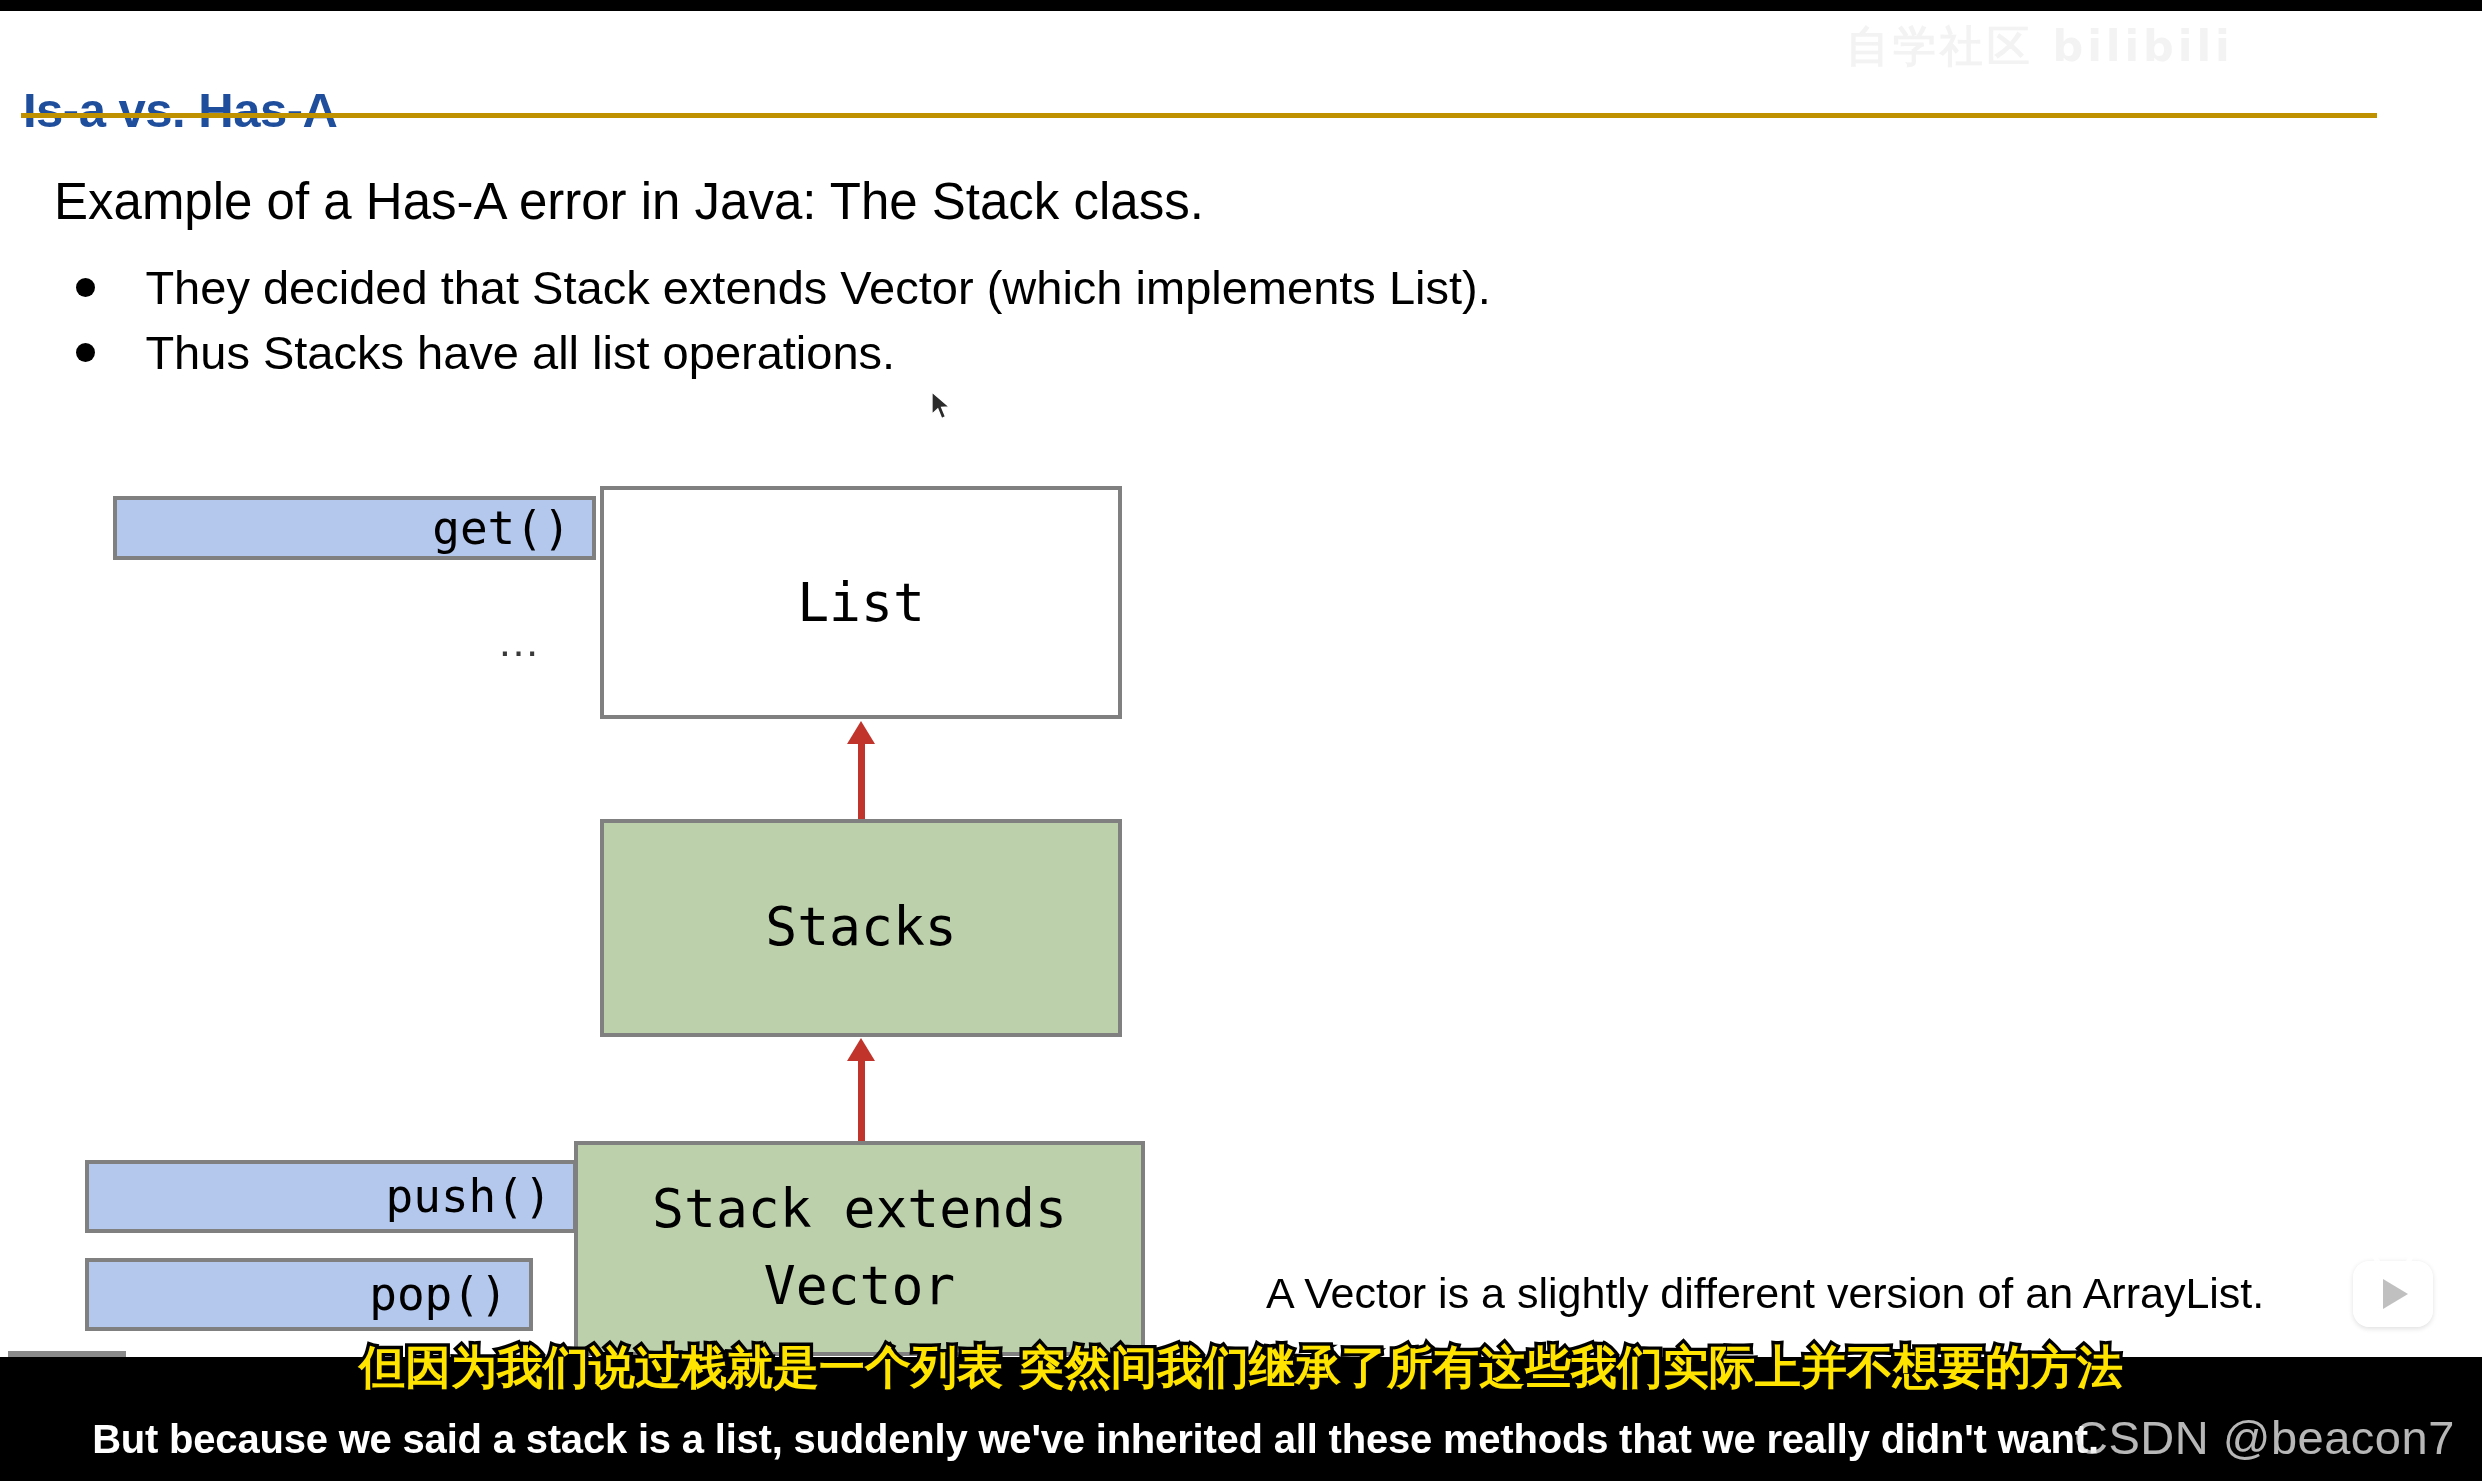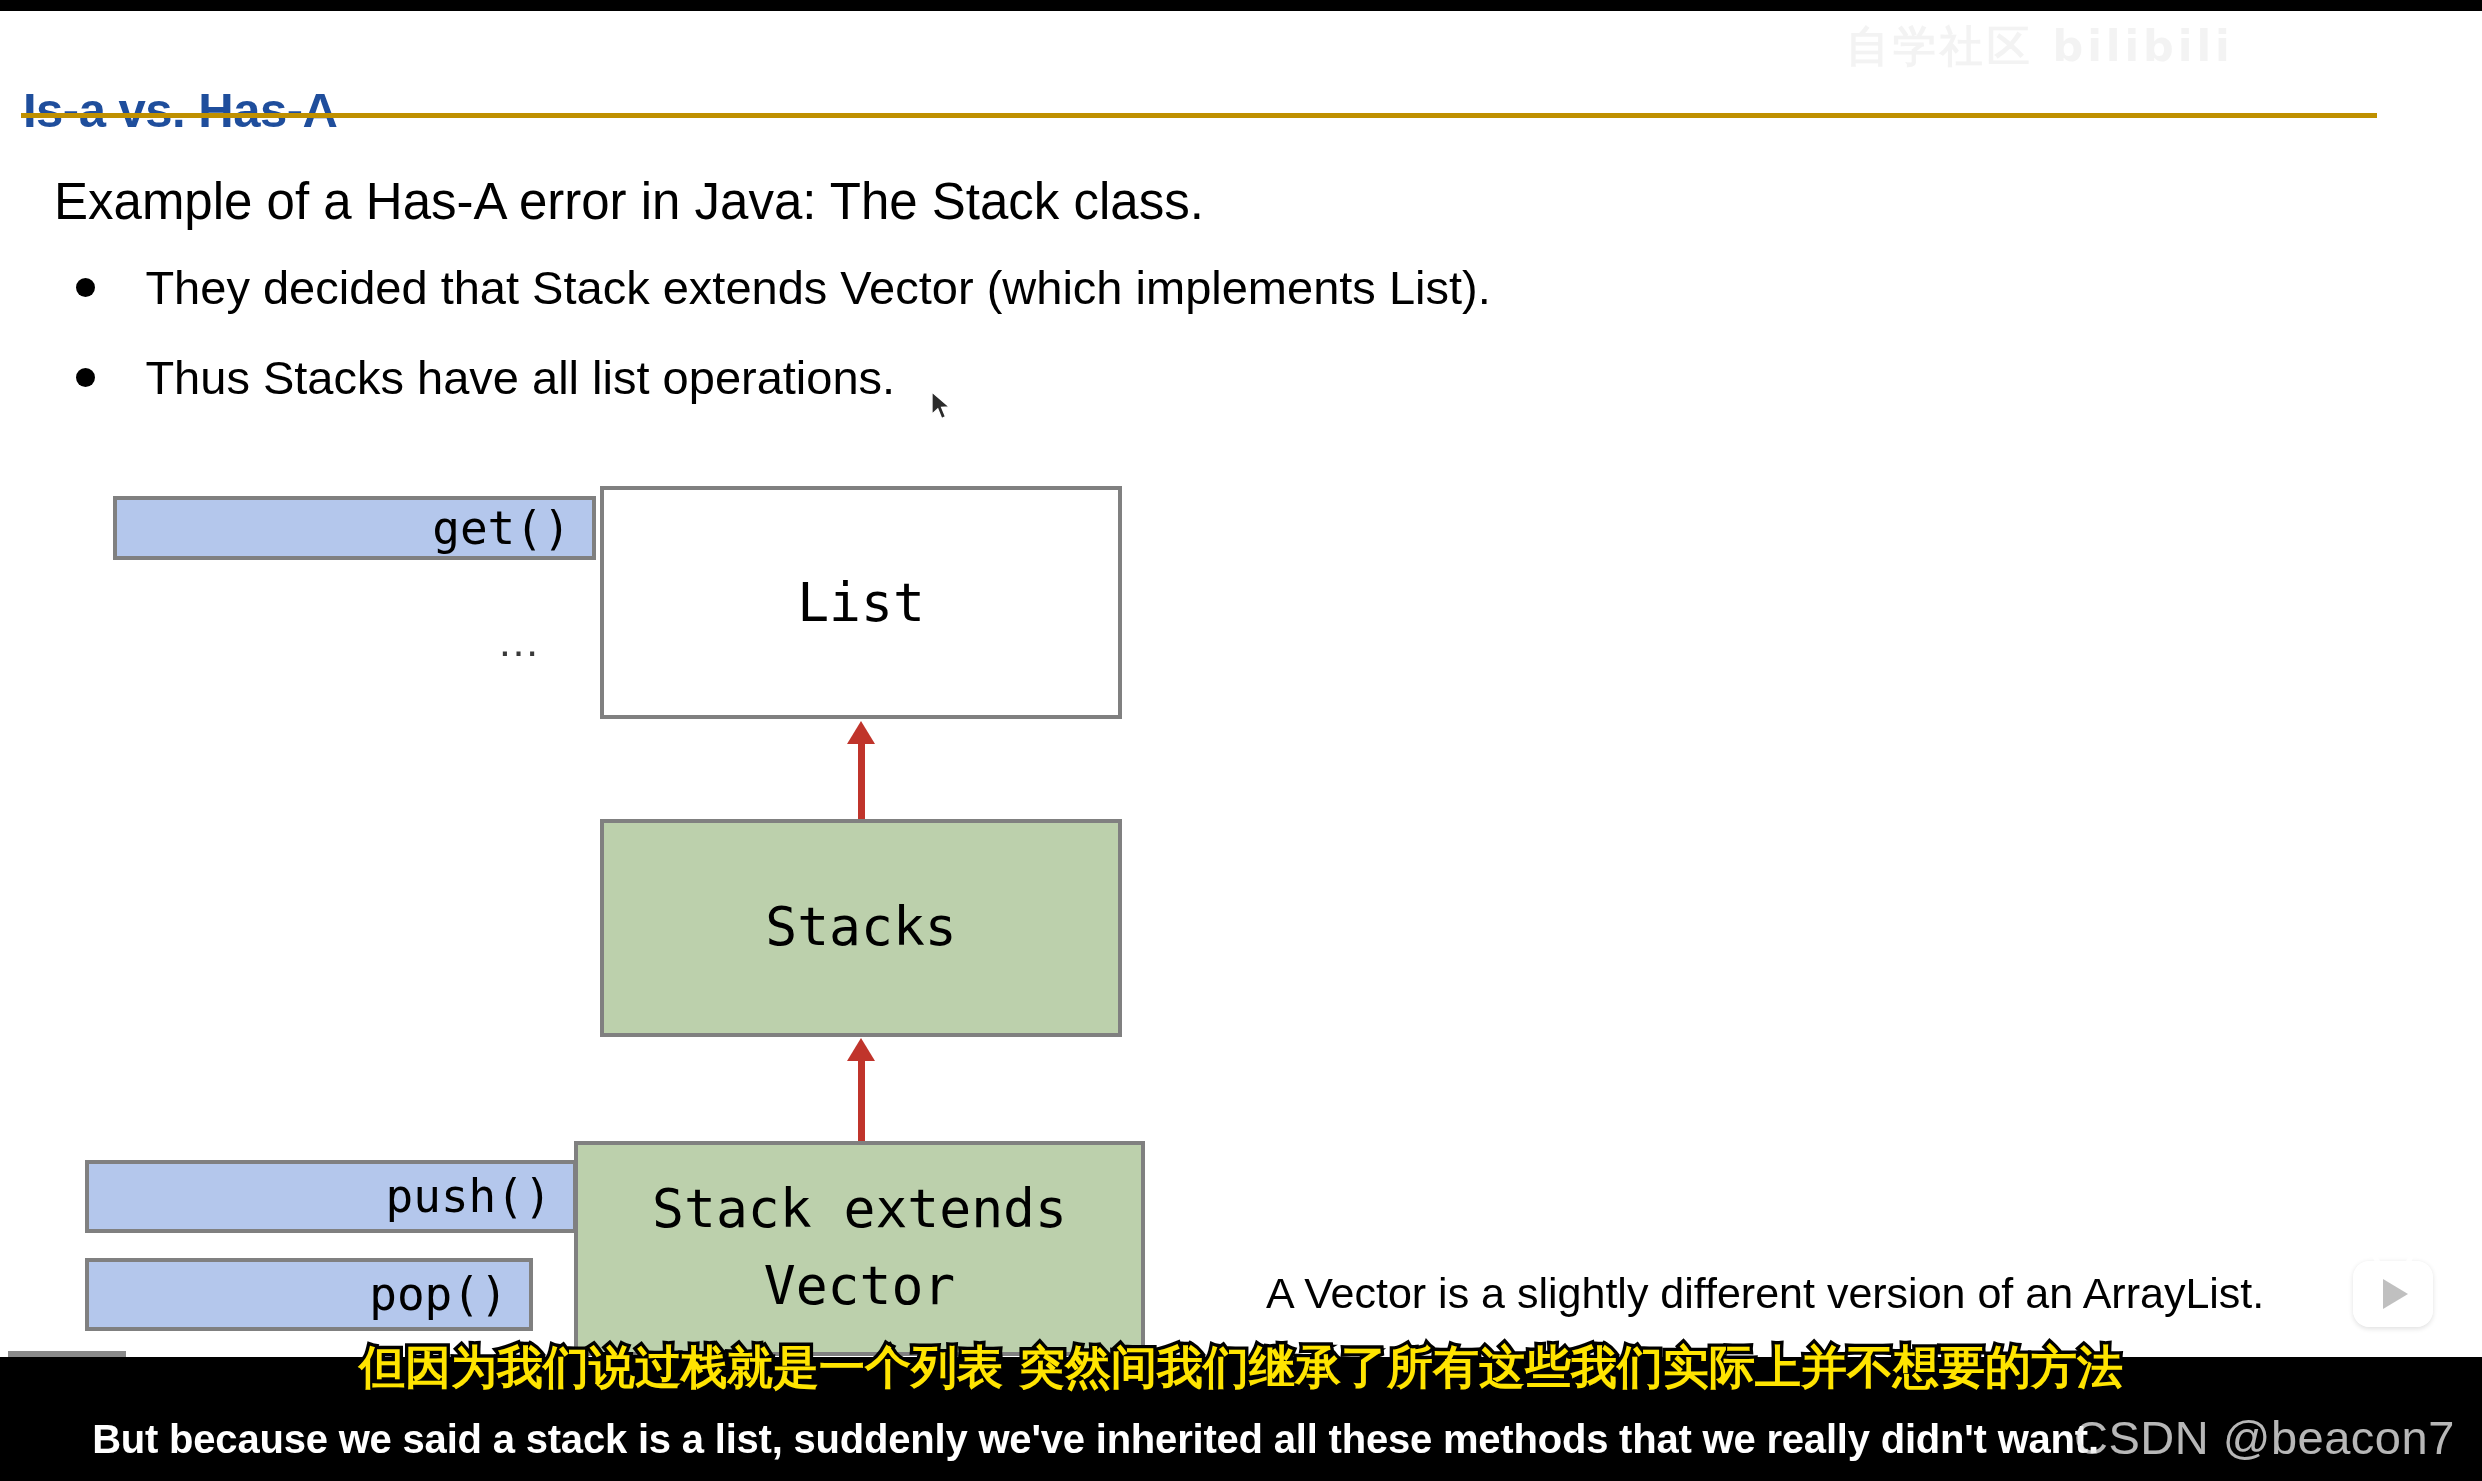--- a/index.html
+++ b/index.html
@@ -76,21 +76,21 @@
     white-space: nowrap;
   }
   .bullet-row {
     position: absolute;
     left: 76px;
     font-size: 47px;
     color: #000000;
     white-space: nowrap;
   }
   .bullet-row.b0 { top: 249px; }
-  .bullet-row.b1 { top: 339px; }
+  .bullet-row.b1 { top: 314px; }
   .bullet-dot {
     display: inline-block;
     width: 19.4px; height: 19.4px;
     border-radius: 50%;
     background: #000;
     vertical-align: middle;
     margin-right: 50px;
     margin-bottom: 7.8px;
   }
 

